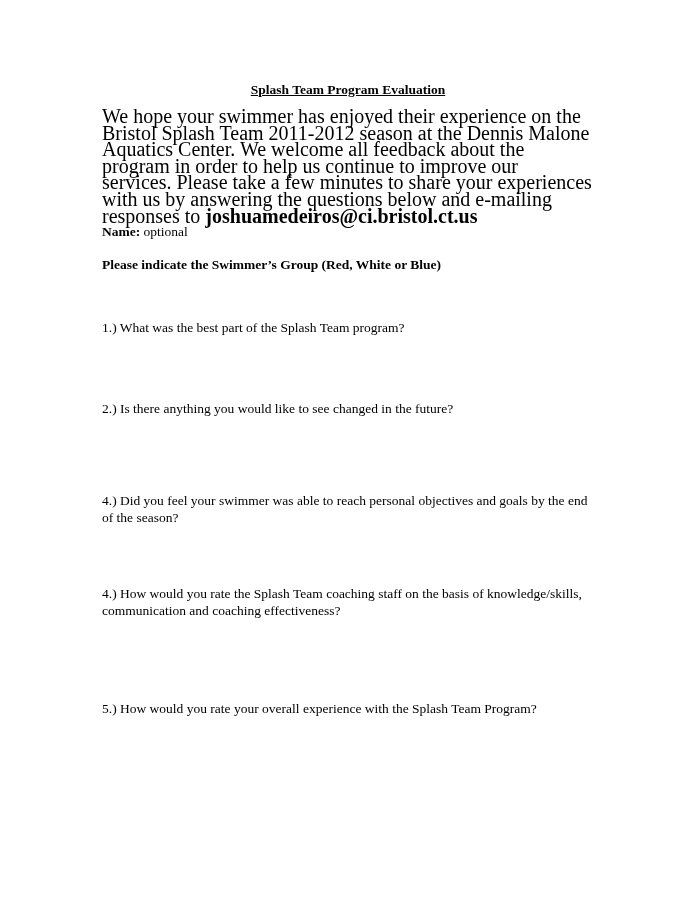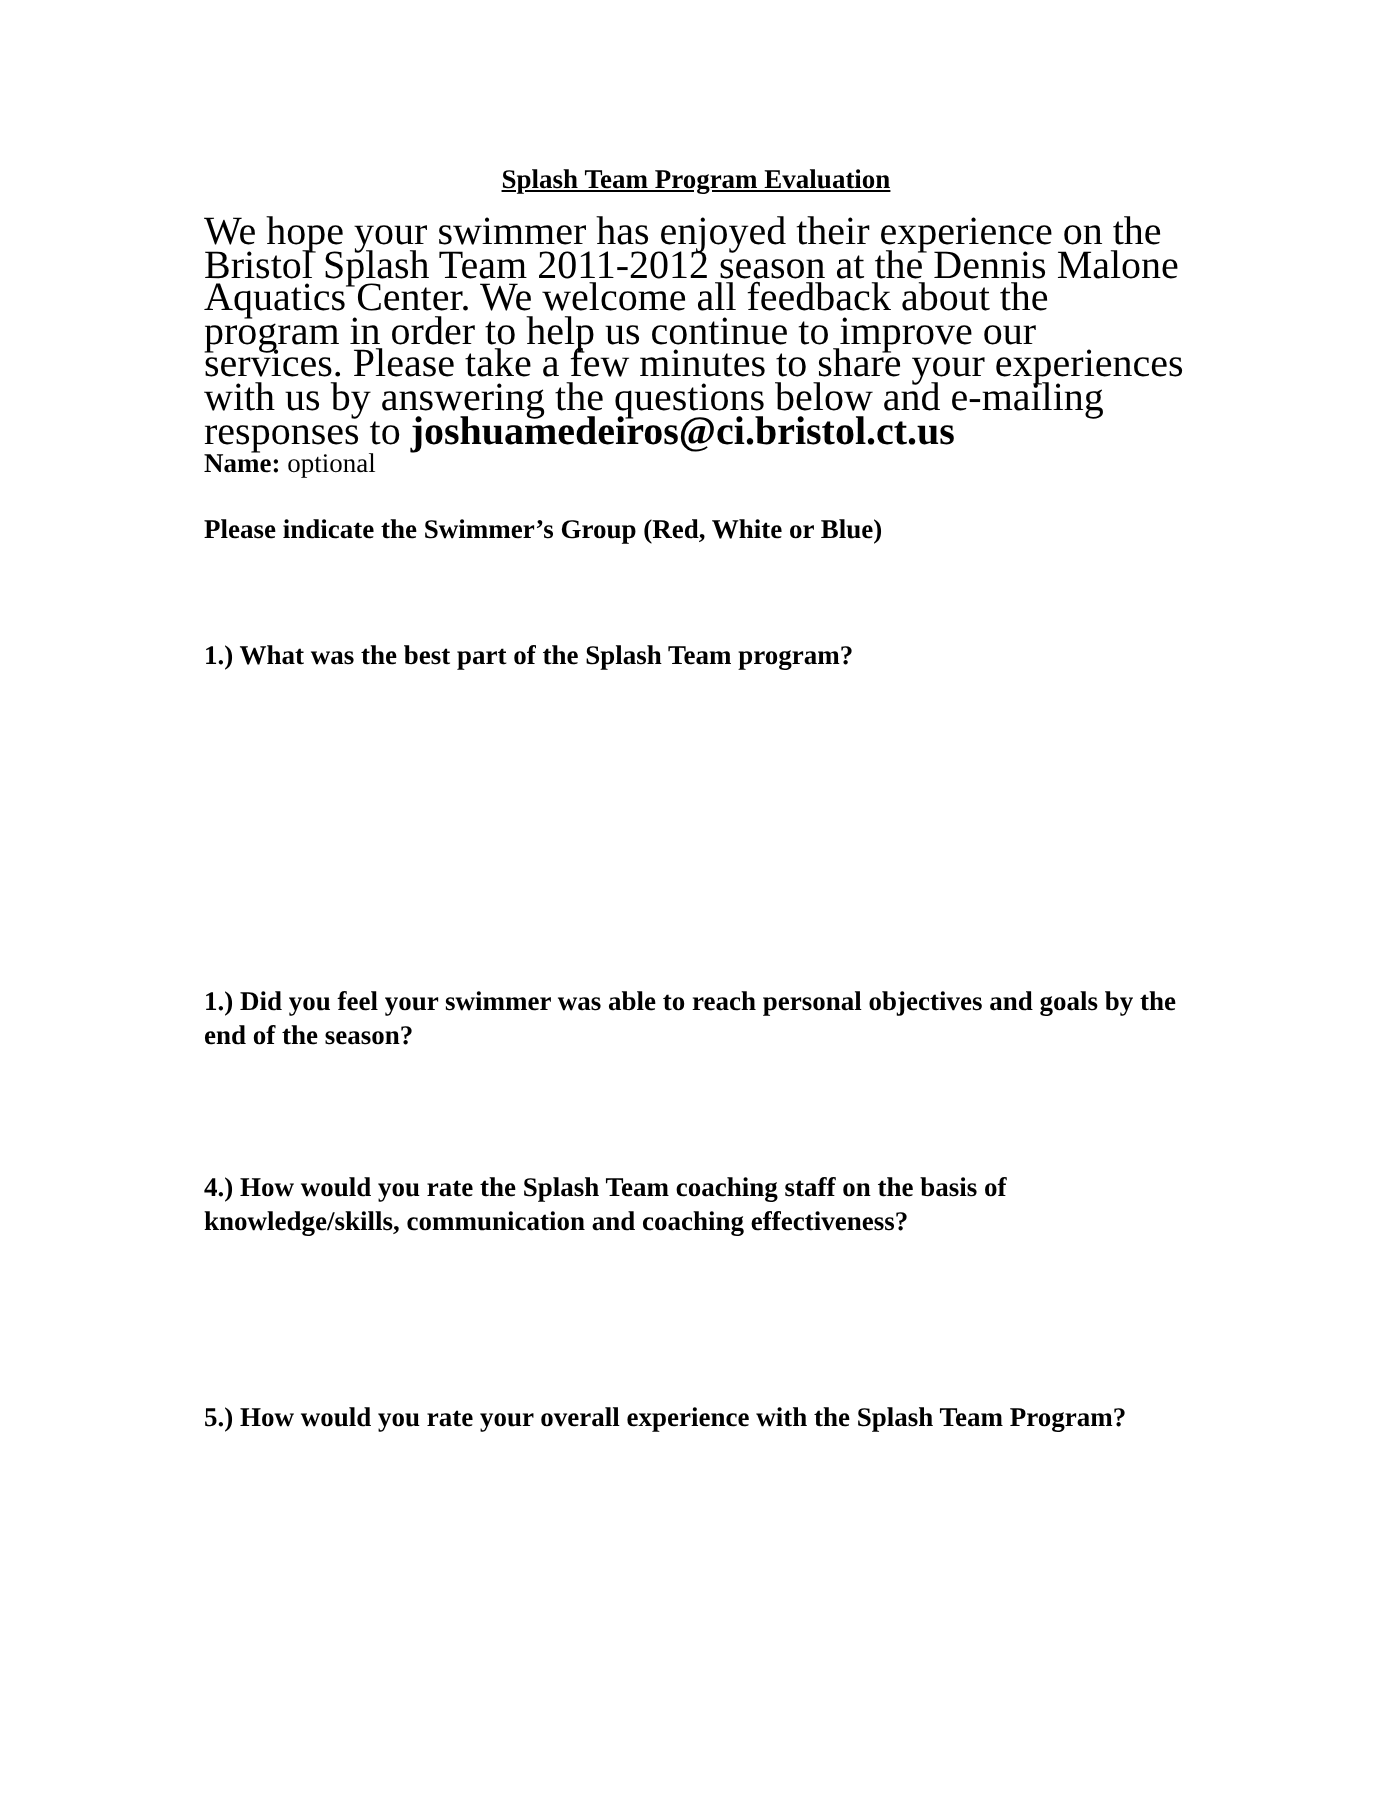--- a/index.html
+++ b/index.html
@@ -11,33 +11,34 @@
   .title {
     position: absolute; left: 0; width: 696px; top: 82px; text-align: center;
     font-weight: bold; font-size: 13.5px; text-decoration: underline;
   }
   .intro {
     position: absolute; left: 102px; top: 108px; width: 490px;
     font-size: 20px; line-height: 16.6px;
   }
   .intro b { font-weight: bold; }
   .line { position: absolute; left: 102px; font-size: 13.5px; white-space: nowrap; }
-  .q { position: absolute; left: 102px; width: 490px; font-size: 13.5px; font-weight: bold; line-height: 16.6px; }
+  .q { position: absolute; left: 102px; width: 490px; font-size: 13.5px; font-weight: normal; line-height: 16.6px; }
   .name-label { font-weight: bold; }
 </style>
 </head>
 <body>
 
 <div class="page">
   <div class="title">Splash Team Program Evaluation</div>
 
   <div class="intro"><span>We hope your swimmer has enjoyed their experience on the Bristol Splash Team 2011-2012 season at the Dennis Malone Aquatics Center. We welcome all feedback about the program in order to help us continue to improve our services. Please take a few minutes to share your experiences with us by answering the questions below and e-mailing responses to </span><b>joshuamedeiros@ci.bristol.ct.us</b></div>
 
   <div class="line" style="top:224px;"><span class="name-label">Name:</span><span> optional</span></div>
 
   <div class="line" style="top:257px; font-weight:bold;">Please indicate the Swimmer’s Group (Red, White or Blue)</div>
 
   <div class="q" style="top:320px;">1.) What was the best part of the Splash Team program?</div>
-  <div class="q" style="top:493px;">1.) Did you feel your swimmer was able to reach personal objectives and goals by the end of the season?</div>
+  <div class="q" style="top:401px;">2.) Is there anything you would like to see changed in the future?</div>
+  <div class="q" style="top:493px;">4.) Did you feel your swimmer was able to reach personal objectives and goals by the end of the season?</div>
   <div class="q" style="top:586px;">4.) How would you rate the Splash Team coaching staff on the basis of knowledge/skills, communication and coaching effectiveness?</div>
   <div class="q" style="top:701px;">5.) How would you rate your overall experience with the Splash Team Program?</div>
 
 </div>
 
 </body></html>

